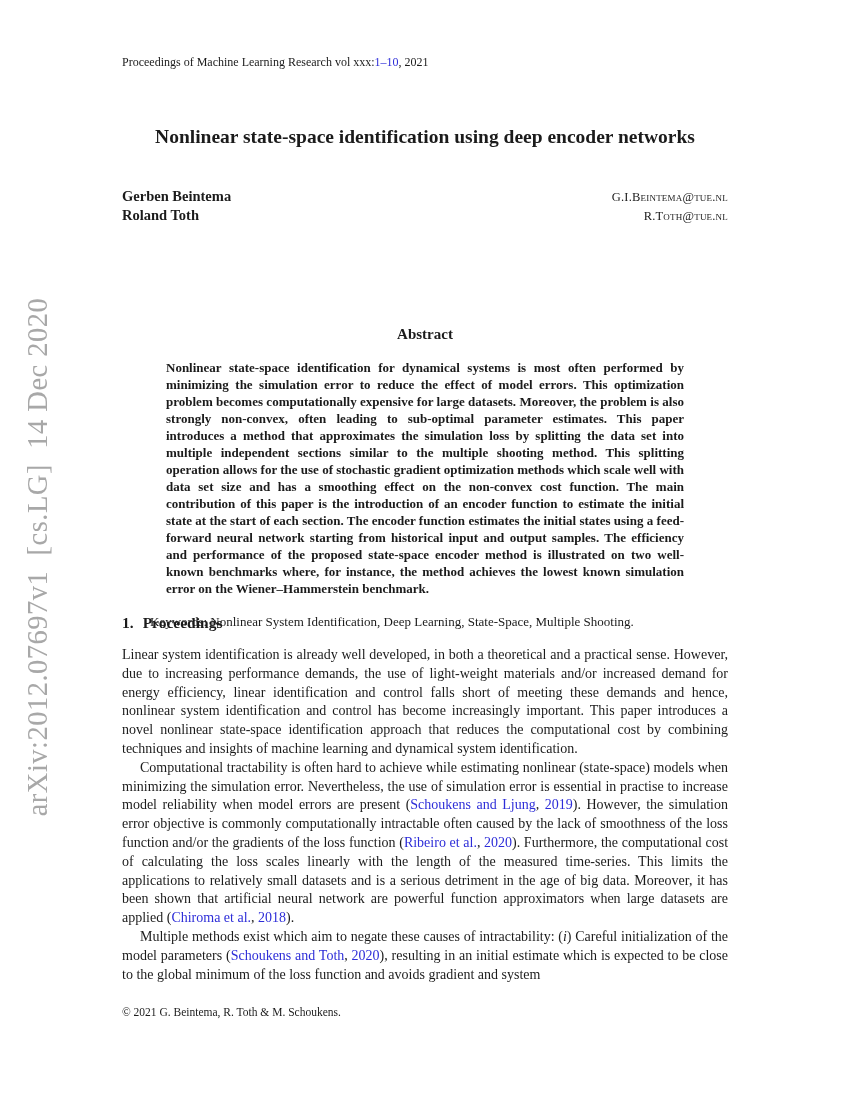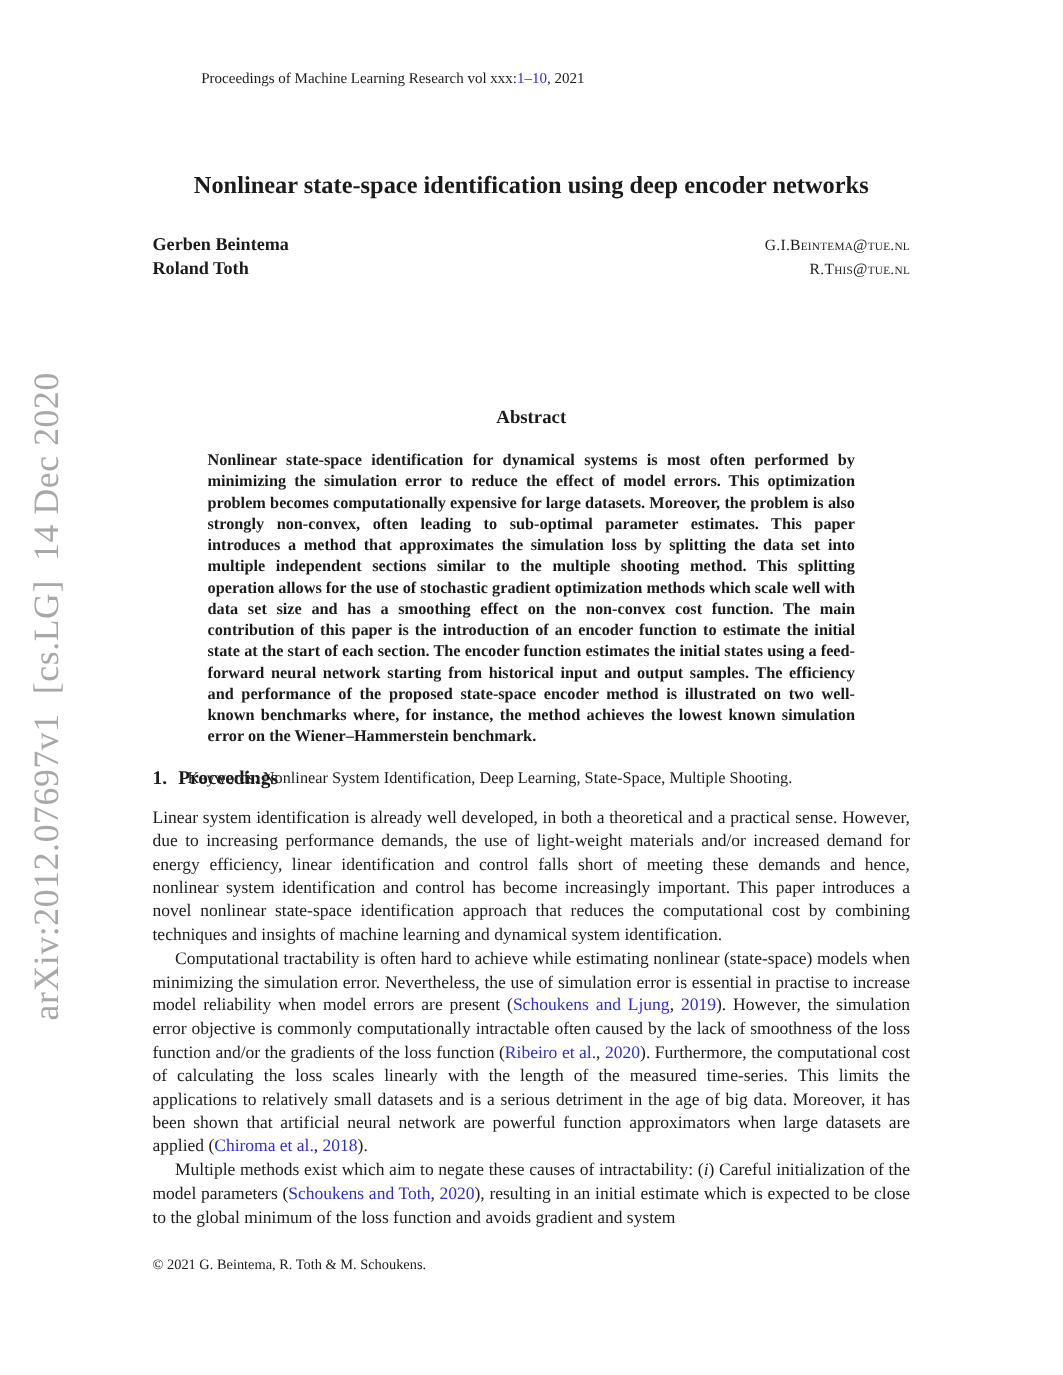--- a/index.html
+++ b/index.html
@@ -22,25 +22,24 @@
     font-size: 28.5px;
     letter-spacing: 0.5px;
     color: var(--watermark_gray, #a8a8a8);
     white-space: pre;
   }
   .header {
     position: absolute;
     left: 122px; top: 55px;
     font-size: 12px;
     white-space: nowrap;
-    margin-left: 39px;
   }
   .title {
     position: absolute;
-    left: 122px; top: 138px;
+    left: 122px; top: 126px;
     width: 606px;
     text-align: center;
     font-size: 19.5px;
     font-weight: bold;
     margin: 0;
   }
   .authors {
     position: absolute;
     left: 122px; top: 188px;
     width: 606px;
@@ -116,21 +115,21 @@
 
   <h1 class="title">Nonlinear state-space identification using deep encoder networks</h1>
 
   <div class="authors">
     <div class="author-row">
       <span class="author-name">Gerben Beintema</span>
       <span class="author-email">G.I.Beintema@tue.nl</span>
     </div>
     <div class="author-row">
       <span class="author-name">Roland Toth</span>
-      <span class="author-email">R.This@tue.nl</span>
+      <span class="author-email">R.Toth@tue.nl</span>
     </div>
   </div>
 
   <div class="abstract">
     <div class="abstract-heading">Abstract</div>
     <p class="abstract-body">Nonlinear state-space identification for dynamical systems is most often performed by minimizing the simulation error to reduce the effect of model errors. This optimization problem becomes computationally expensive for large datasets. Moreover, the problem is also strongly non-convex, often leading to sub-optimal parameter estimates. This paper introduces a method that approximates the simulation loss by splitting the data set into multiple independent sections similar to the multiple shooting method. This splitting operation allows for the use of stochastic gradient optimization methods which scale well with data set size and has a smoothing effect on the non-convex cost function. The main contribution of this paper is the introduction of an encoder function to estimate the initial state at the start of each section. The encoder function estimates the initial states using a feed-forward neural network starting from historical input and output samples. The efficiency and performance of the proposed state-space encoder method is illustrated on two well-known benchmarks where, for instance, the method achieves the lowest known simulation error on the Wiener–Hammerstein benchmark.</p>
     <p class="abstract-keywords"><span class="kw-label">Keywords:</span><span> Nonlinear System Identification, Deep Learning, State-Space, Multiple Shooting.</span></p>
   </div>
 
   <div class="section">

